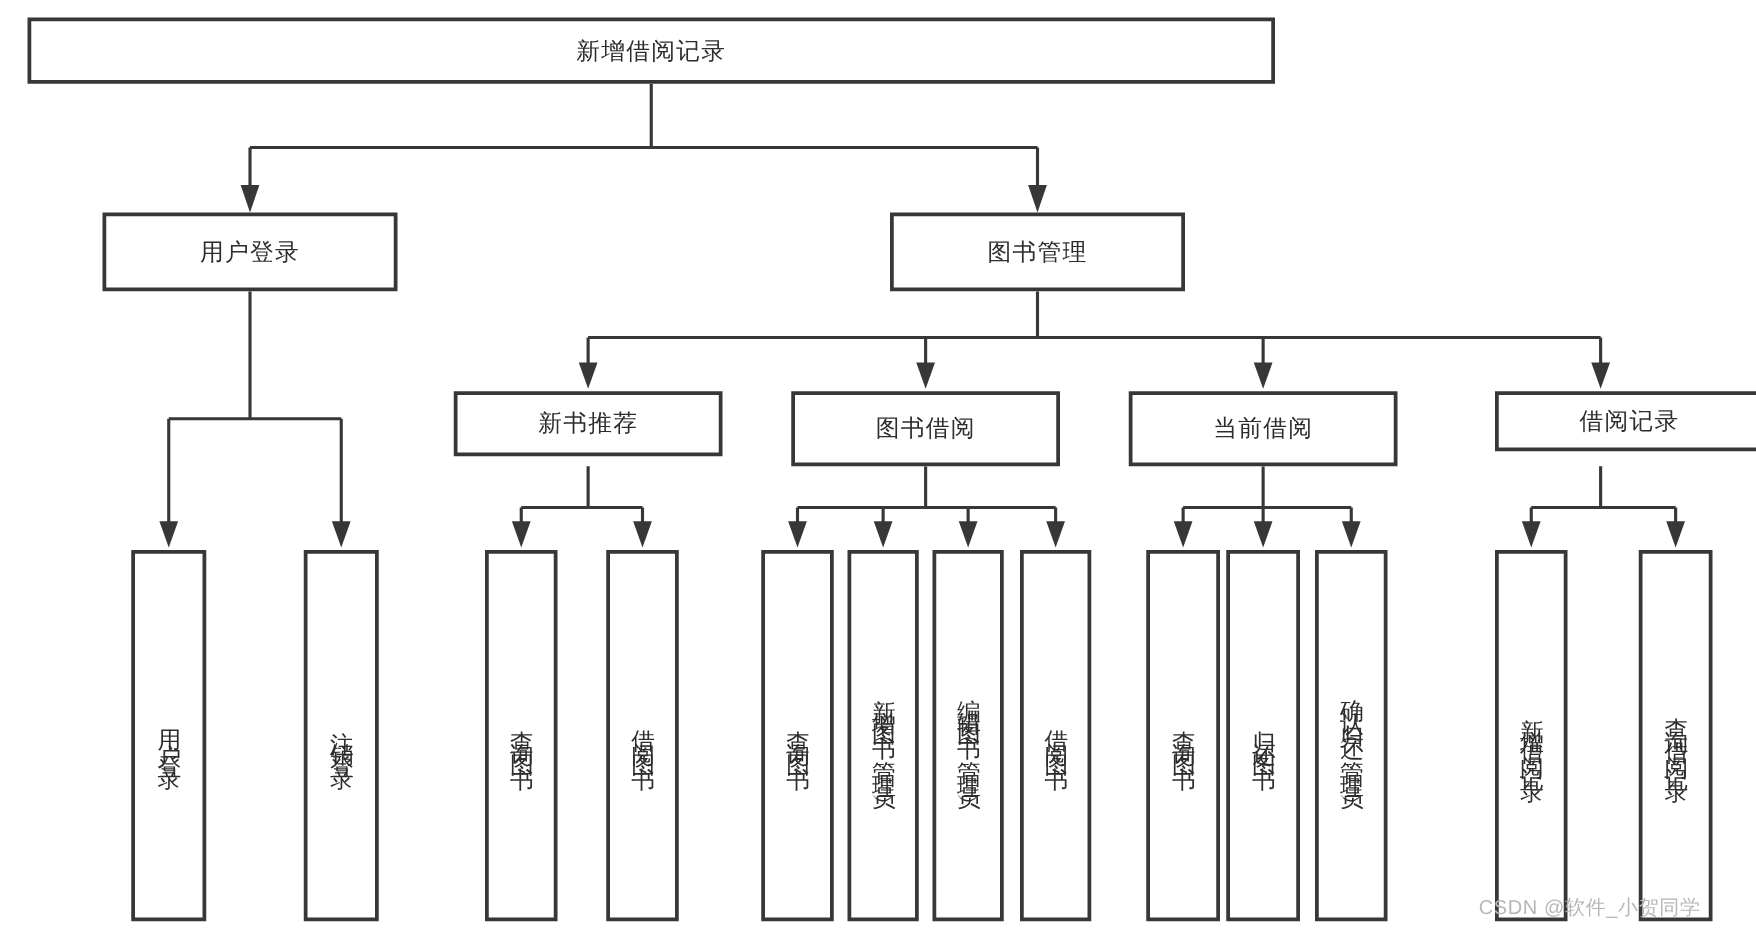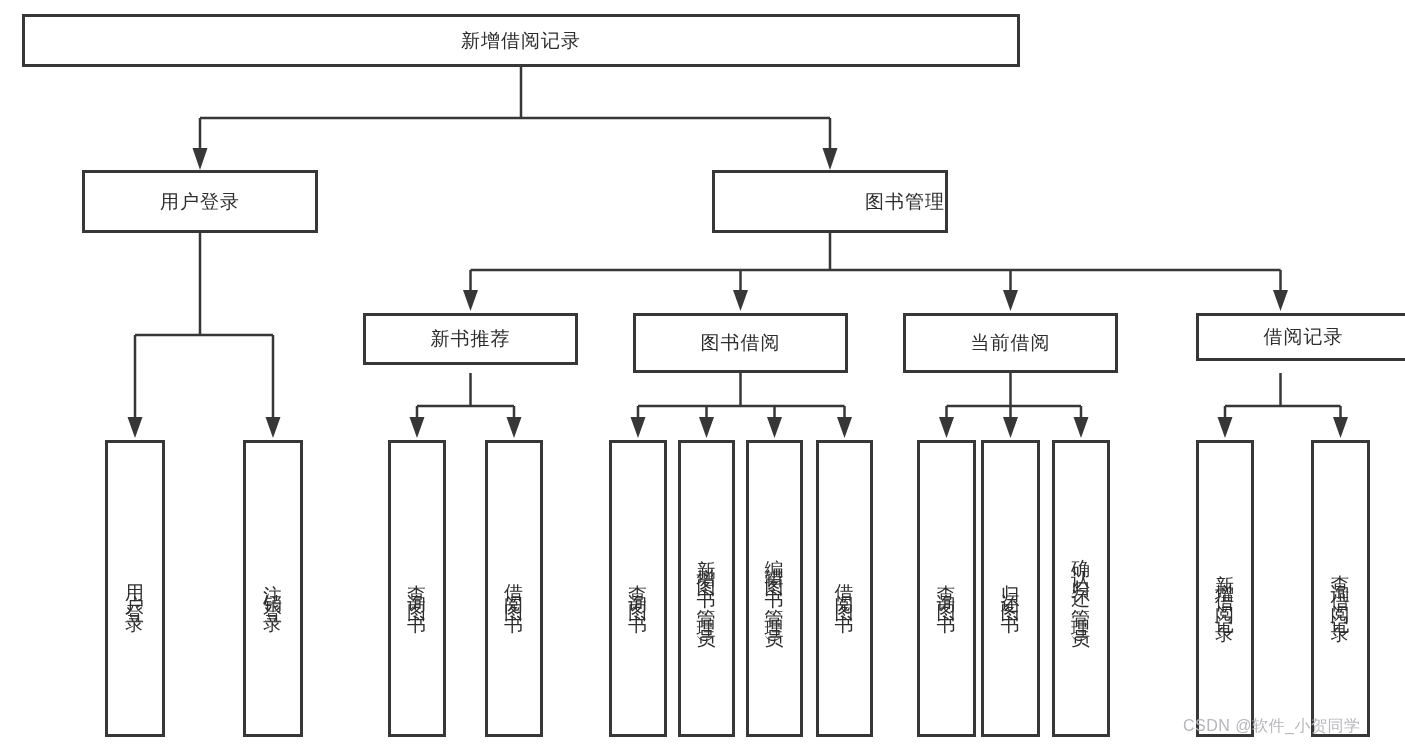--- a/index.html
+++ b/index.html
@@ -49,21 +49,21 @@
     left:1183px;top:716px;
     font-size:16px;
     color:var(--watermark);
     letter-spacing:0.5px;
     white-space:nowrap;
     z-index:5;
   }
   
   .n-root{left:22px;top:14px;width:998px;height:53px;}
   .n-login{left:82px;top:170px;width:236px;height:63px;}
-  .n-mgmt{left:712px;top:170px;width:236px;height:63px;justify-content:flex-end;}
+  .n-mgmt{left:712px;top:170px;width:236px;height:63px;}
   .n-newbook{left:363px;top:313px;width:215px;height:52px;}
   .n-borrow{left:633px;top:313px;width:215px;height:60px;}
   .n-current{left:903px;top:313px;width:215px;height:60px;}
   .n-record{left:1196px;top:313px;width:215px;height:48px;}
   .leaf{top:440px;height:297px;}
   .l1{left:105px;width:60px;}
   .l2{left:243px;width:60px;}
   .l3{left:388px;width:58px;}
   .l4{left:485px;width:58px;}
   .l5{left:609px;width:58px;}

